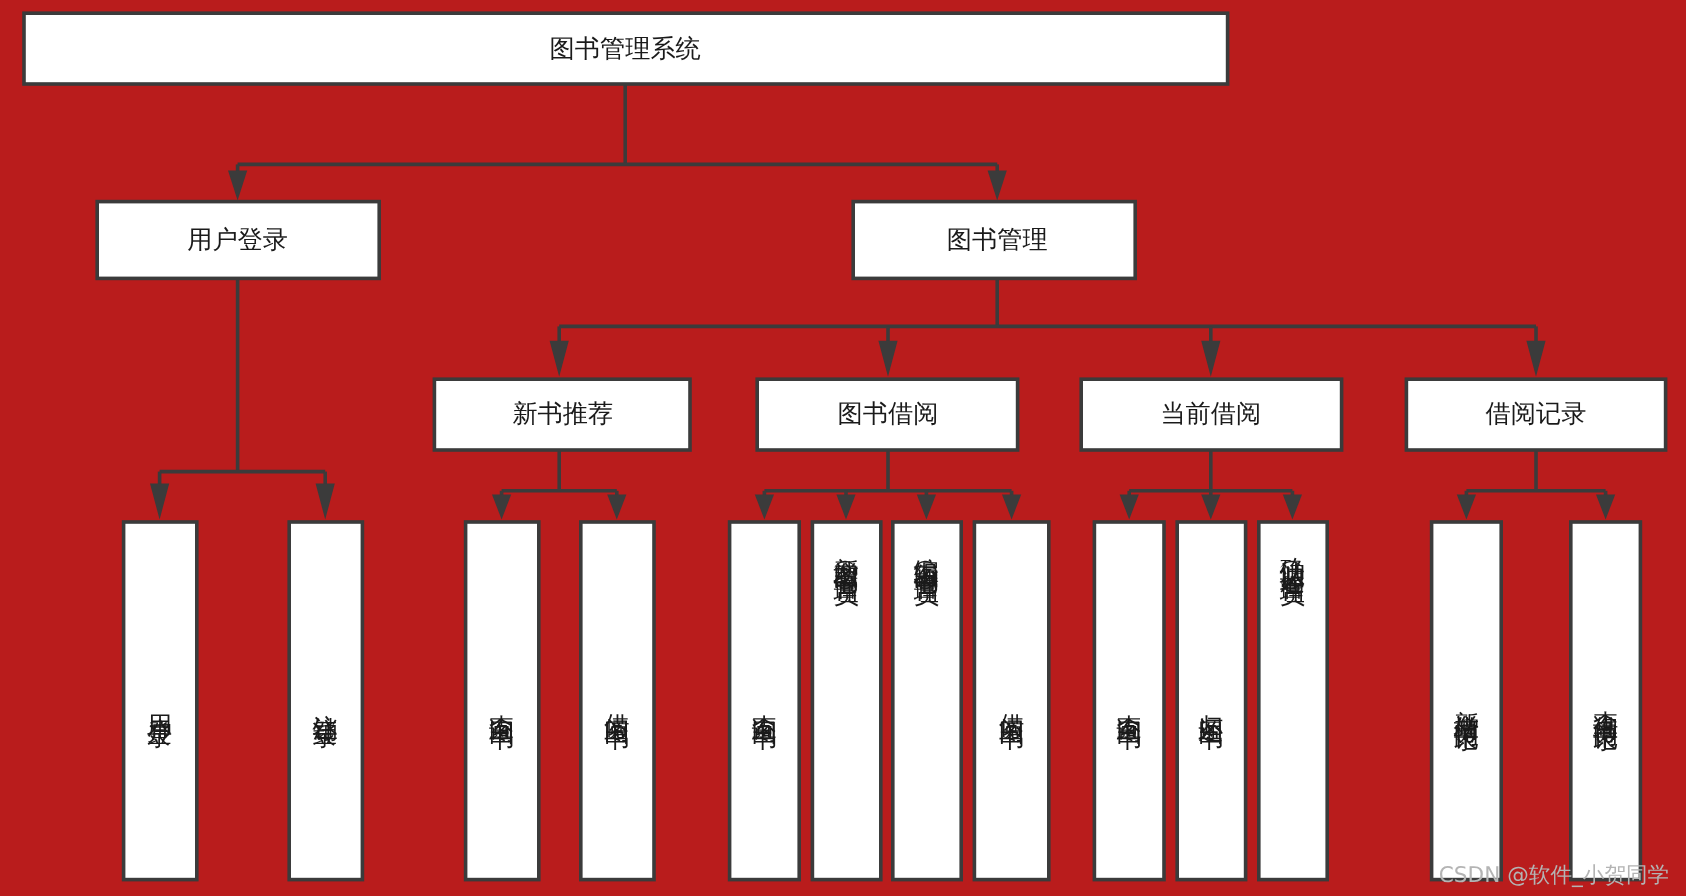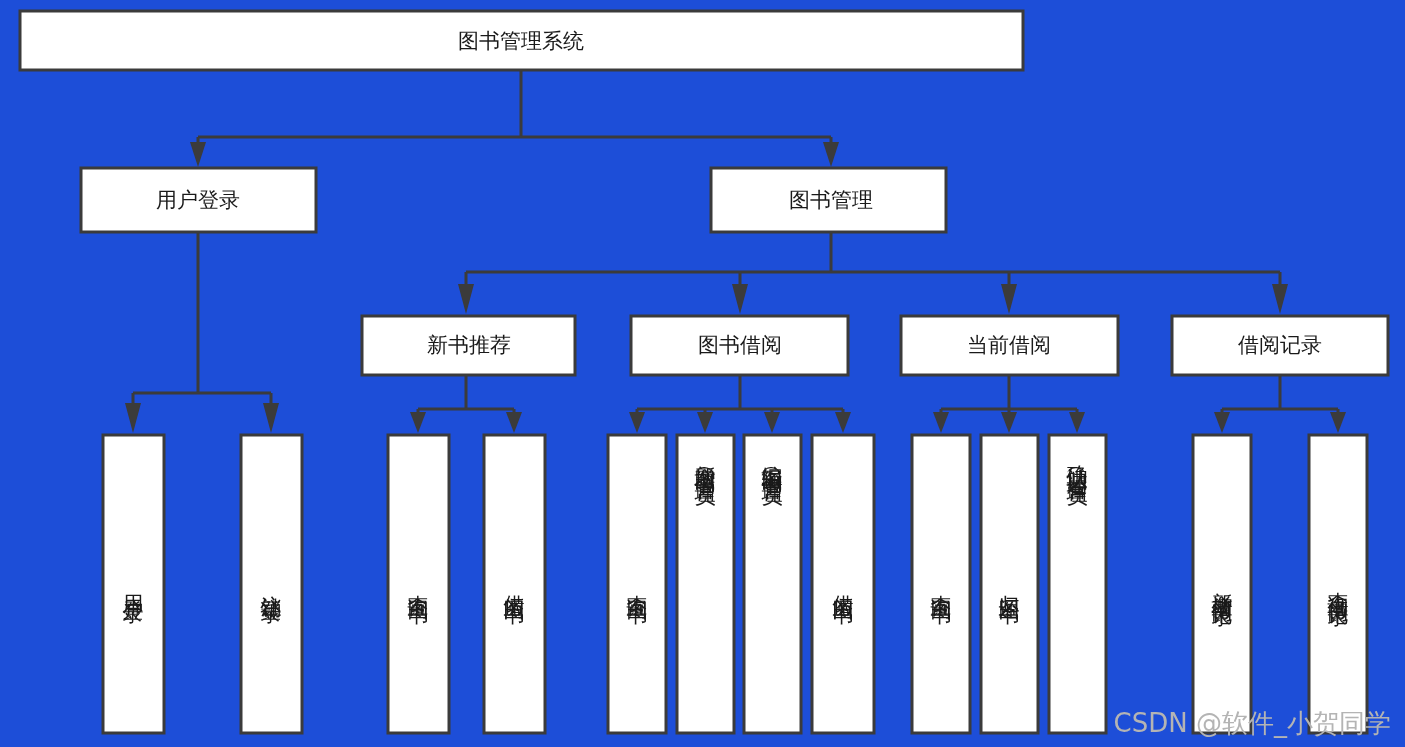--- a/index.html
+++ b/index.html
@@ -10,21 +10,21 @@
   body {
     width: 1405px;
     height: 747px;
     font-family: "DejaVu Sans", "Liberation Sans", sans-serif;
     overflow: hidden;
   }
   #diagram-root {
     position: relative;
     width: 1405px;
     height: 747px;
-    background: #1d4ed8;
+    background: #b91c1c;
   }
   svg.diagram-canvas {
     position: absolute;
     top: 0; left: 0;
     width: 1405px;
     height: 747px;
     display: block;
   }
   .node-box {
     fill: #ffffff;
@@ -55,21 +55,21 @@
     writing-mode: vertical-rl;
     text-orientation: upright;
     glyph-orientation-vertical: 0;
     letter-spacing: 3px;
   }
   .watermark {
     position: absolute;
     right: 14px;
     bottom: 6px;
     font-family: "DejaVu Sans", "Liberation Sans", sans-serif;
-    font-size: 26px;
+    font-size: 18px;
     color: #b4b4b4;
     white-space: nowrap;
     pointer-events: none;
   }
 </style>
 </head>
 <body>
 
 <div id="diagram-root">
 

